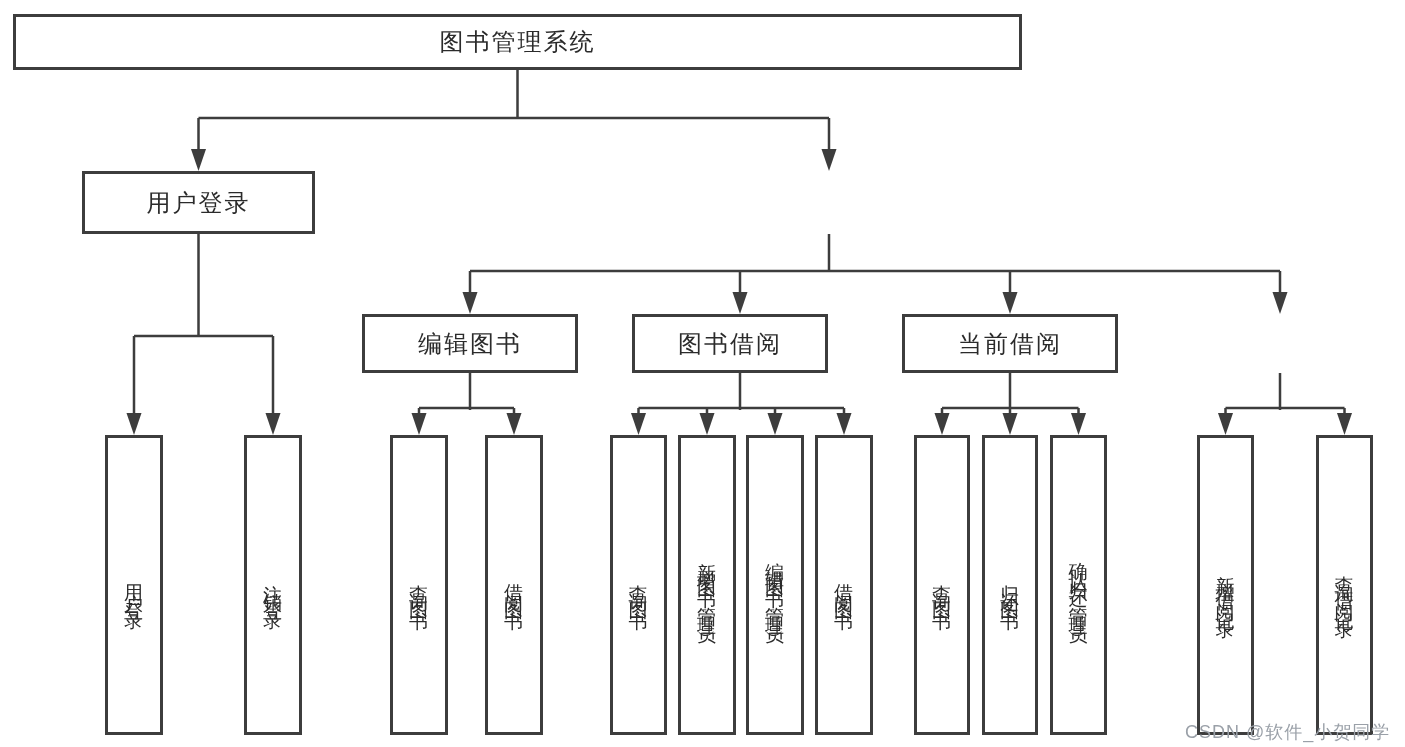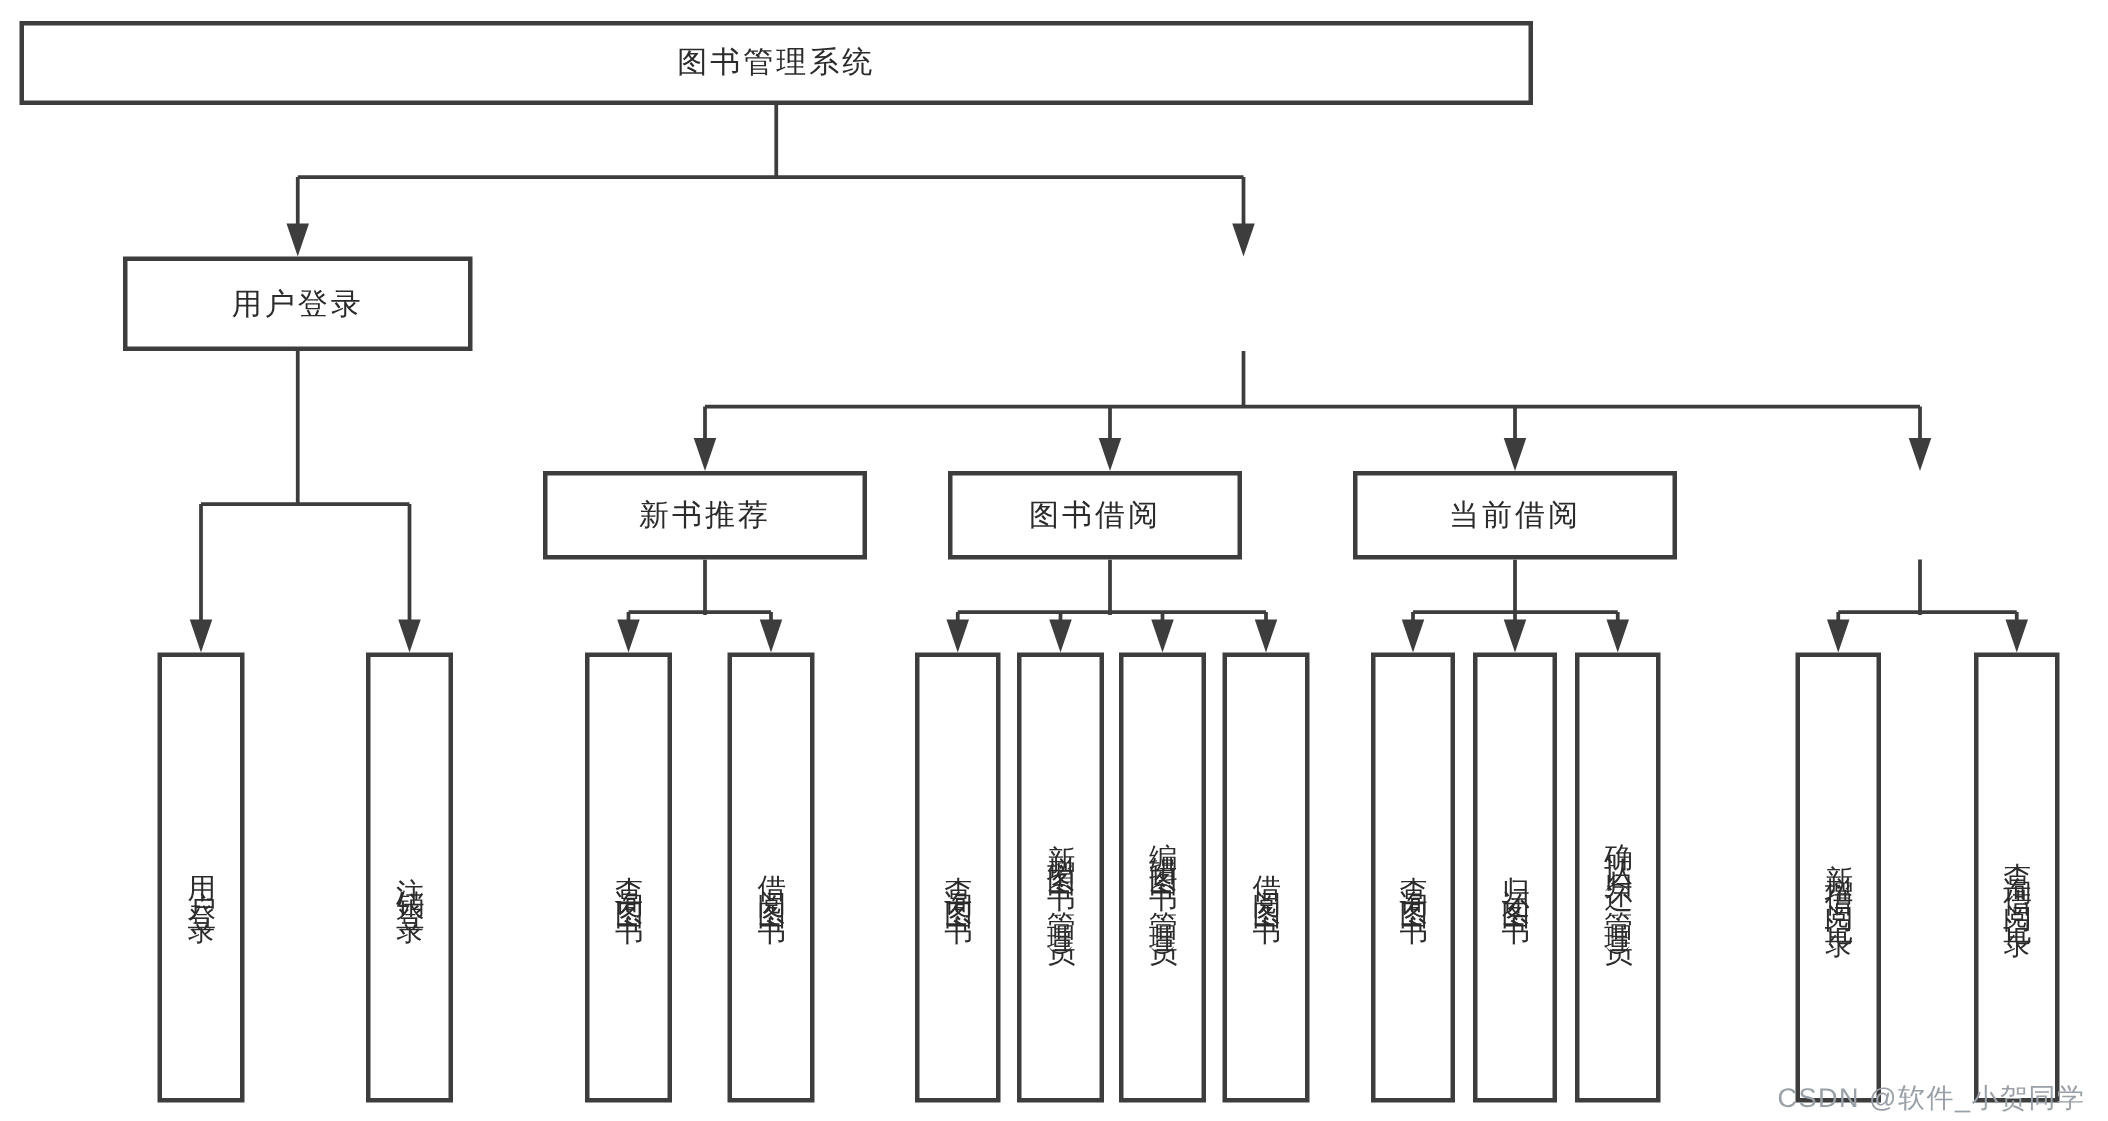--- a/index.html
+++ b/index.html
@@ -28,21 +28,21 @@
     box-sizing: border-box;
     border: 3px solid #3d3d3d;
     background: #ffffff;
     display: flex;
     align-items: center;
     justify-content: center;
     color: #2b2b2b;
     text-align: center;
   }
   .h-node {
-    font-size: 20px;
+    font-size: 24px;
     letter-spacing: 2px;
     line-height: 1;
   }
   .v-node {
     writing-mode: vertical-rl;
     text-orientation: mixed;
     font-size: 19px;
     letter-spacing: 9px;
     line-height: 1;
     padding-top: 4px;
@@ -103,21 +103,21 @@
 
   <div class="node h-node" style="left: 13px; top: 14px; width: 1009px; height: 56px; border-color: rgb(61, 61, 61); color: rgb(43, 43, 43); background: rgb(255, 255, 255);">
     <span>图书管理系统</span>
   </div>
 
   <div class="node h-node" style="left: 82px; top: 171px; width: 233px; height: 63px; border-color: rgb(61, 61, 61); color: rgb(43, 43, 43); background: rgb(255, 255, 255);">
     <span>用户登录</span>
   </div>
 
   <div class="node h-node" style="left: 362px; top: 314px; width: 216px; height: 59px; border-color: rgb(61, 61, 61); color: rgb(43, 43, 43); background: rgb(255, 255, 255);">
-    <span>新书推荐</span>
+    <span>编辑图书</span>
   </div>
   <div class="node h-node" style="left: 632px; top: 314px; width: 196px; height: 59px; border-color: rgb(61, 61, 61); color: rgb(43, 43, 43); background: rgb(255, 255, 255);">
     <span>图书借阅</span>
   </div>
   <div class="node h-node" style="left: 902px; top: 314px; width: 216px; height: 59px; border-color: rgb(61, 61, 61); color: rgb(43, 43, 43); background: rgb(255, 255, 255); justify-content: center;">
     <span>当前借阅</span>
   </div>
 
   <div class="node v-node" style="left: 105px; top: 435px; width: 58px; height: 300px; border-color: rgb(61, 61, 61); color: rgb(43, 43, 43); background: rgb(255, 255, 255);">
     <span>用户登录</span>

